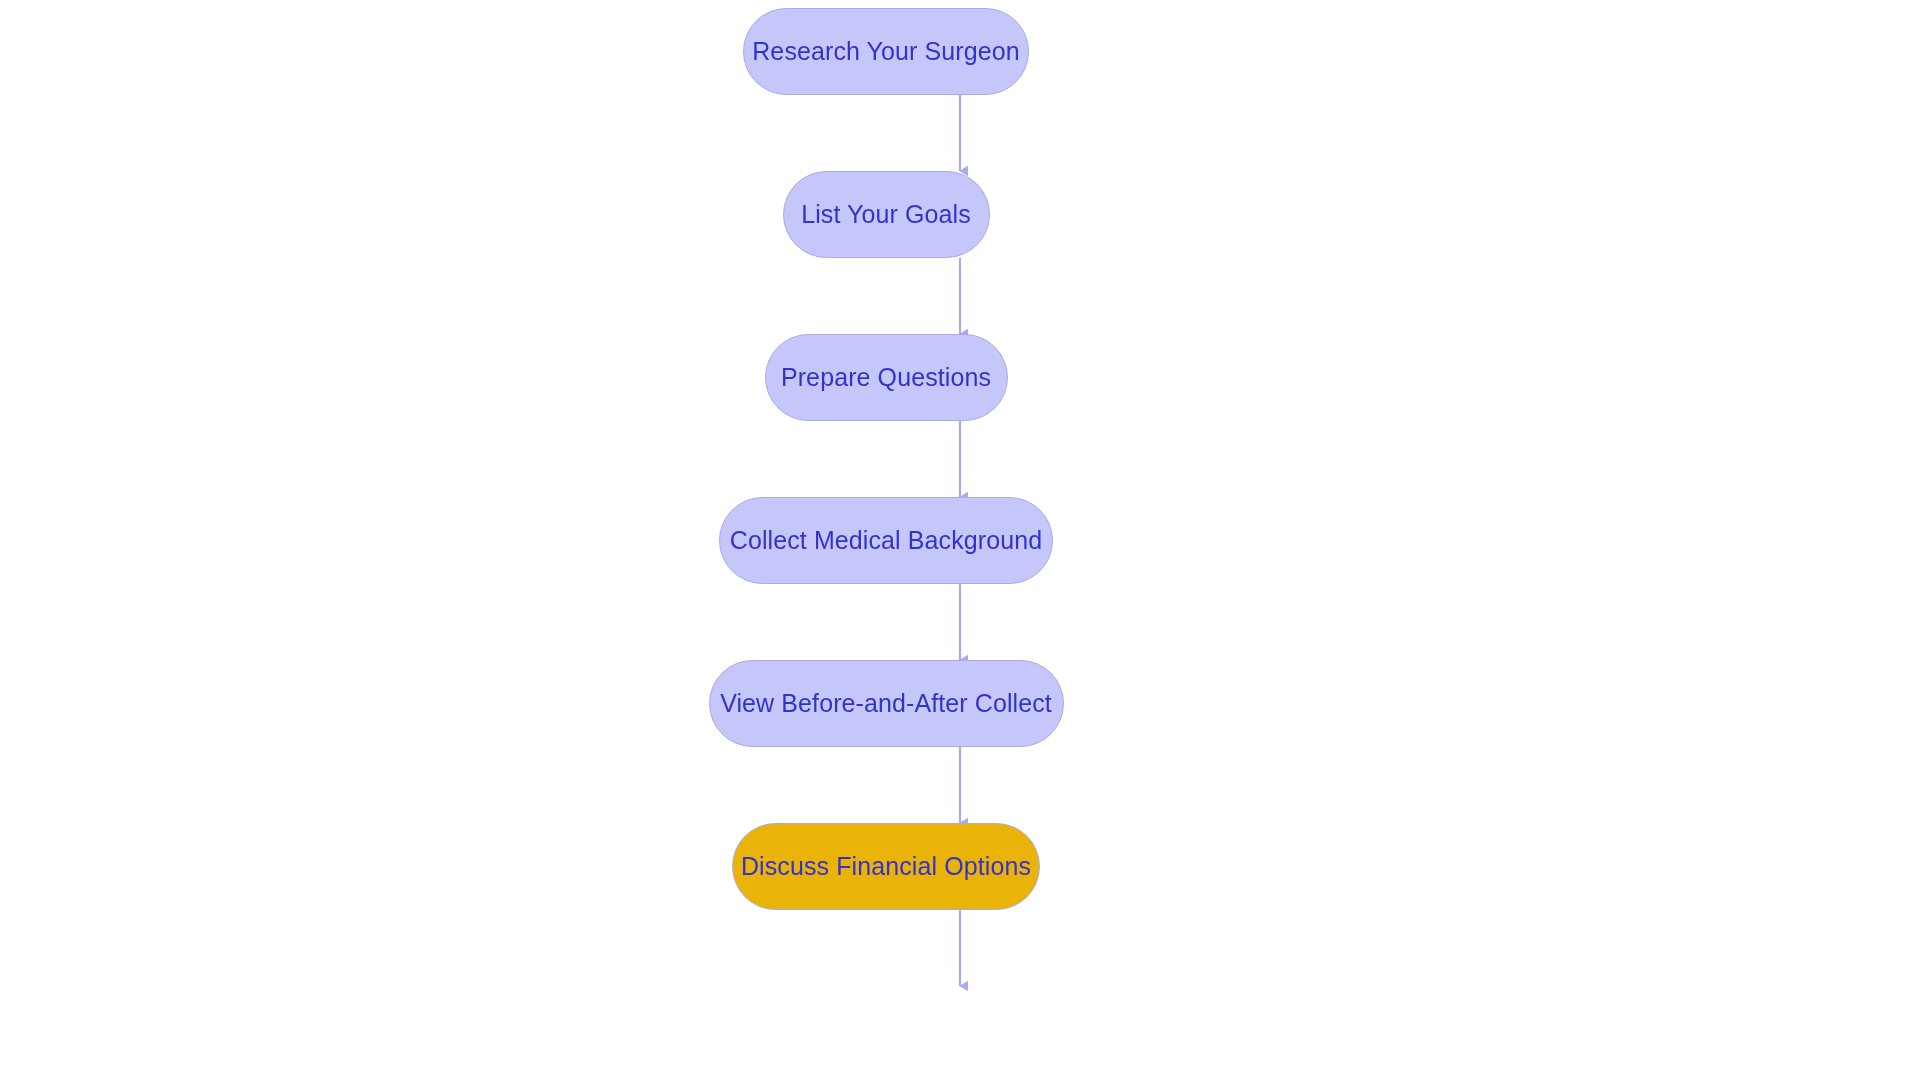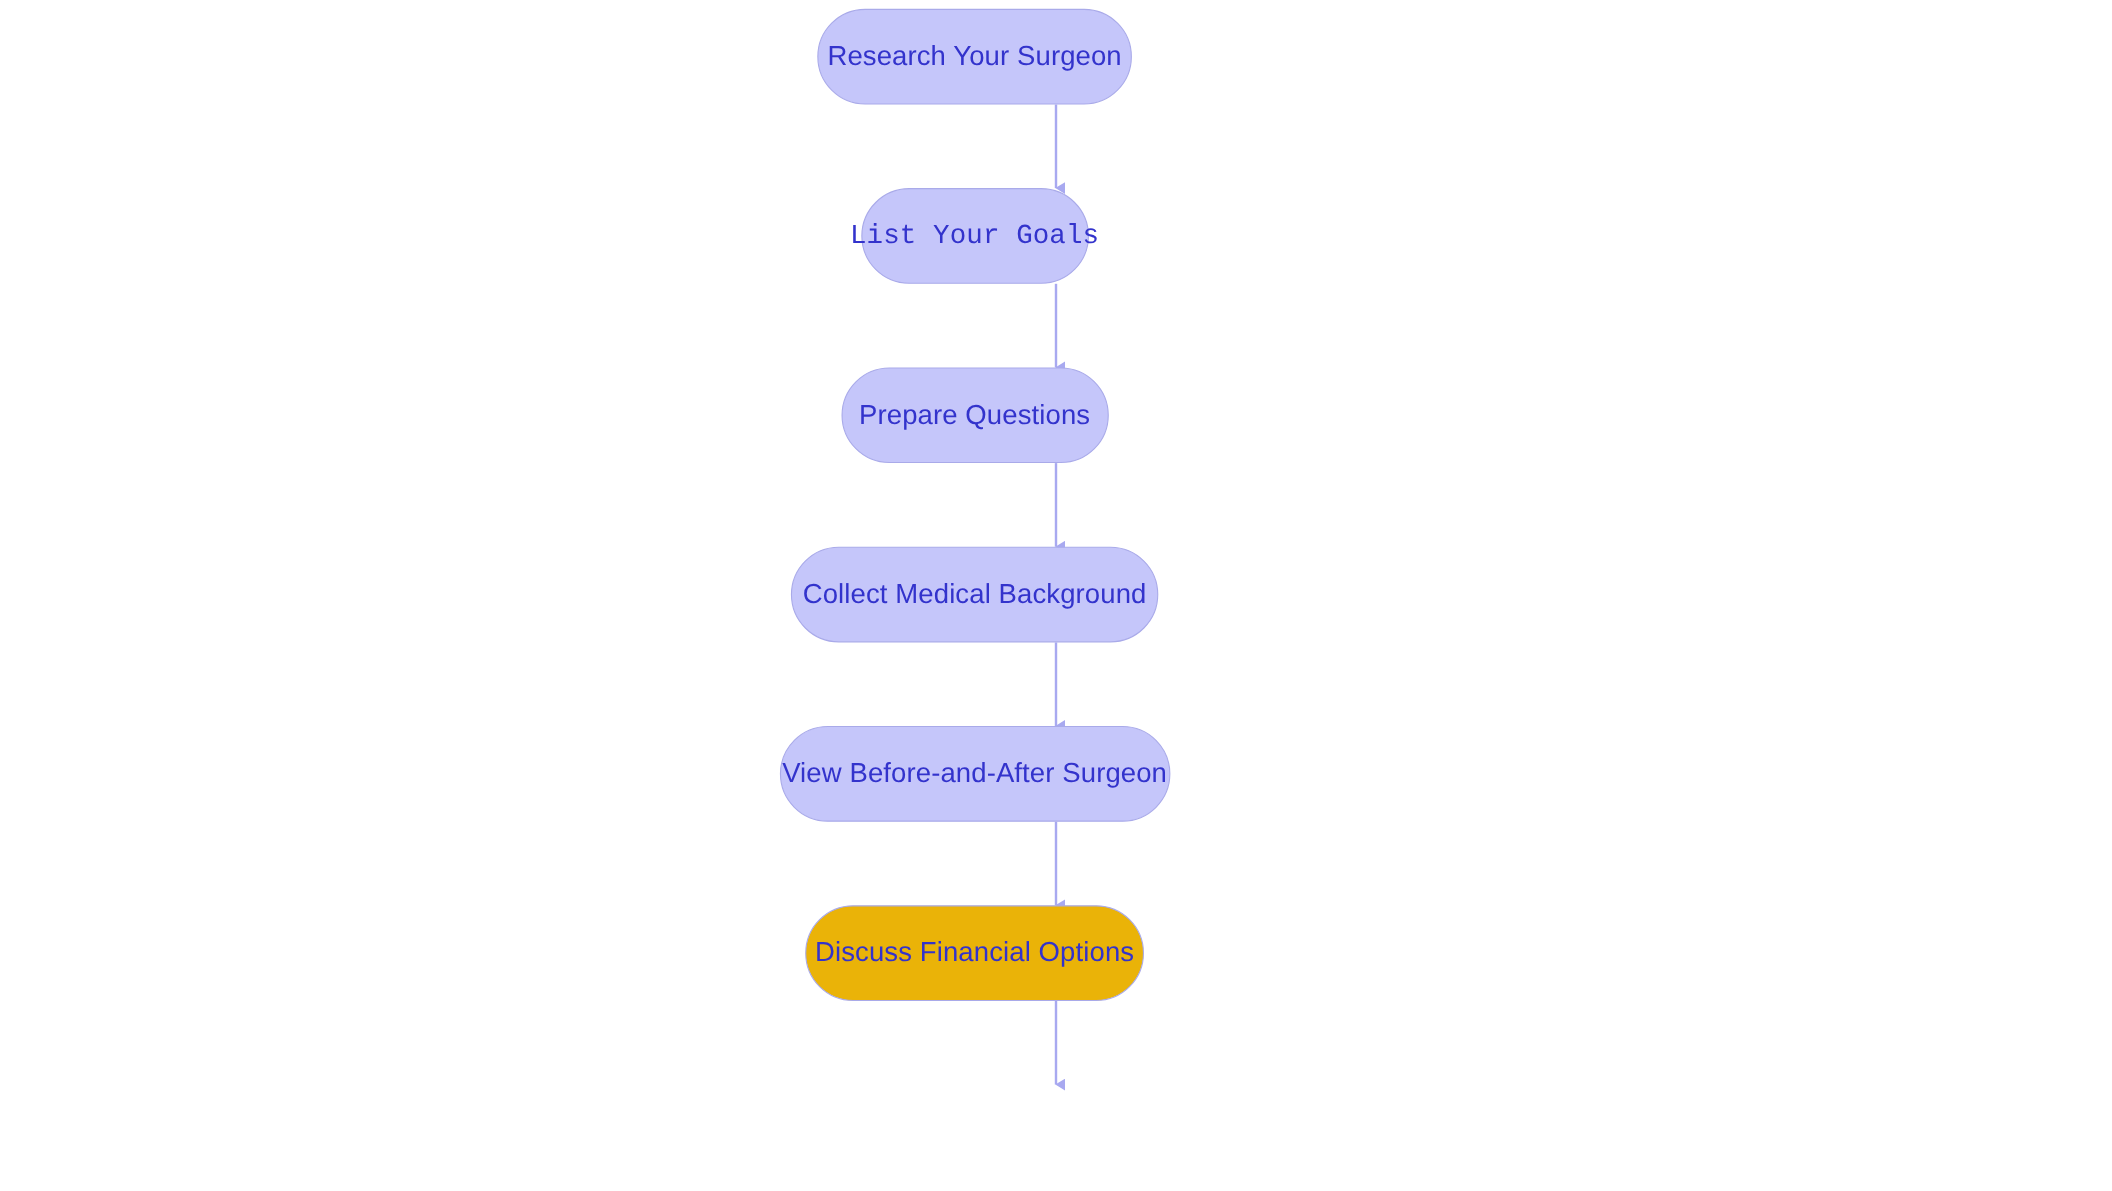--- a/index.html
+++ b/index.html
@@ -95,35 +95,35 @@
 
     <line x1="960" y1="910" x2="960" y2="986" stroke="#a8a9f0" stroke-width="2.2" marker-end="url(#arrowhead-down)"></line>
   </svg>
 
   <div id="node-stack">
 
     <div class="flow-node" style="width: 286px; background: rgb(197, 198, 250); border-color: rgb(169, 170, 233);">
       <span class="flow-node-label" style="color: rgb(51, 51, 204);">Research Your Surgeon</span>
     </div>
 
-    <div class="flow-node" style="width: 207px; background: rgb(197, 198, 250); border-color: rgb(169, 170, 233); font-family: Liberation Mono, monospace;">
+    <div class="flow-node" style="width: 207px; background: rgb(197, 198, 250); border-color: rgb(169, 170, 233);">
       <span class="flow-node-label" style="color: rgb(51, 51, 204);">List Your Goals</span>
     </div>
 
     <div class="flow-node" style="width: 243px; background: rgb(197, 198, 250); border-color: rgb(169, 170, 233); justify-content: center;">
       <span class="flow-node-label" style="color: rgb(51, 51, 204);">Prepare Questions</span>
     </div>
 
     <div class="flow-node" style="width: 334px; background: rgb(197, 198, 250); border-color: rgb(169, 170, 233);">
       <span class="flow-node-label" style="color: rgb(51, 51, 204);">Collect Medical Background</span>
     </div>
 
 
     <div class="flow-node" style="width: 355px; background: rgb(197, 198, 250); border-color: rgb(169, 170, 233);">
-      <span class="flow-node-label" style="color: rgb(51, 51, 204);">View Before-and-After Surgeon</span>
+      <span class="flow-node-label" style="color: rgb(51, 51, 204);">View Before-and-After Collect</span>
     </div>
 
     <div class="flow-node" style="width: 308px; background: #eab308; border-color: rgb(169, 170, 233);">
       <span class="flow-node-label" style="color: rgb(51, 51, 204);">Discuss Financial Options</span>
     </div>
 
   </div>
 </div>
 
 </body></html>

